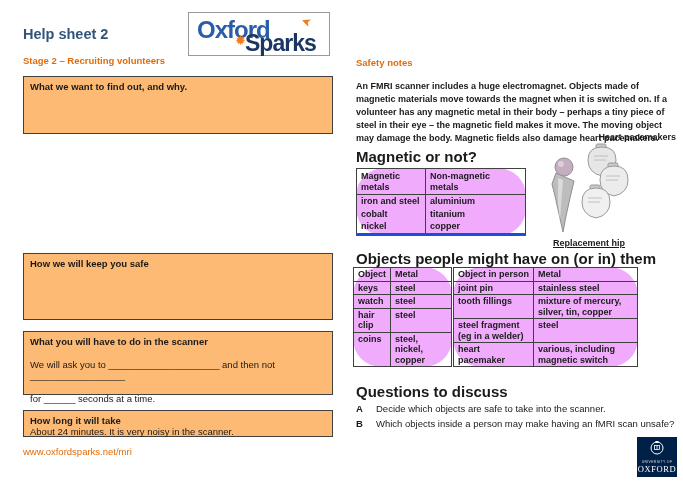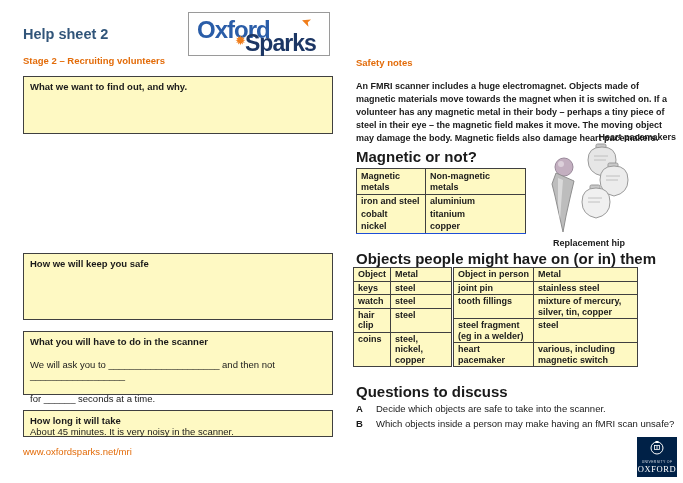--- a/index.html
+++ b/index.html
@@ -17,64 +17,64 @@
   .bold-head { font-size:15px; font-weight:bold; color:#1a1a1a; }
 
   
   .sparks-logo { left:188px; top:12px; width:142px; height:44px; border:1px solid #9a9a9a; background:#fff; }
   .sparks-word1 { position:absolute; left:8px; top:3px; font-size:24px; font-weight:bold; color:#2a5da8; letter-spacing:-1px; }
   .sparks-word2 { position:absolute; left:56px; top:17px; font-size:23px; font-weight:bold; color:#1c3664; letter-spacing:-1px; }
   .spark-burst { position:absolute; left:46px; top:20px; font-size:13px; color:#f07d1a; }
   .spark-swoosh { position:absolute; left:112px; top:2px; font-size:12px; color:#f07d1a; transform:rotate(200deg); }
 
   
-  .wbox { left:23px; width:310px; border:1px solid #404040; background:#fef9c3; padding:4px 6px; }
+  .wbox { left:23px; width:310px; border:1px solid #404040; background:#fdba74; padding:4px 6px; }
   .wbox .btitle { font-size:9.5px; font-weight:bold; color:#1a1a1a; }
   .wbox .bline { font-size:9.5px; color:#1a1a1a; }
   #box1 { top:76px;  height:58px; }
   #box2 { top:143px; height:98px; }
   #box3 { top:253px; height:67px; }
   #box4 { top:331px; height:64px; }
   #box5 { top:410px; height:27px; }
   #box4 .bline { margin-top:12px; }
   .url-link { left:23px; top:446px; font-size:9.5px; color:#e36c0a; text-decoration:none; }
 
   
   .safety-head { left:356px; top:57px; }
   .safety-para { left:356px; top:80px; width:322px; font-size:9px; line-height:13px; color:#1a1a1a;font-weight:bold; }
   .magnetic-head { left:356px; top:148px; }
   .objects-head { left:356px; top:250px; }
   .questions-head { left:356px; top:383px; }
 
   
-  table.doc-table { border-collapse:collapse; background:#fef9c3; }
+  table.doc-table { border-collapse:collapse; background:#f0abfc;border-radius:28px; }
   table.doc-table th, table.doc-table td {
     border:1px solid #404040; font-size:9px; line-height:10.5px;
     padding:1px 4px; text-align:left; vertical-align:top; color:#1a1a1a; font-weight:bold;
   }
   table.doc-table th { font-weight:bold; }
   #magnetic-table { left:356px; top:168px; }
   #magnetic-table td { border-top:none; border-bottom:none; }
-  #magnetic-table tr:last-child td { border-bottom:1px solid #1d4ed8; }
+  #magnetic-table tr:last-child td { border-bottom:3px solid #1d4ed8; }
   #magnetic-table th { padding:2px 4px; }
   #magnetic-table .c1 { width:69px; } #magnetic-table .c2 { width:100px; }
   #objects-left { left:353px; top:267px; }
   #objects-left .c1 { width:35px; } #objects-left .c2 { width:61px; }
   #objects-right { left:453px; top:267px; }
   #objects-right .c1 { width:80px; } #objects-right .c2 { width:104px; }
 
   
   .q-item { left:356px; width:320px; font-size:9.5px; color:#1a1a1a; }
   .q-label { display:inline-block; width:20px; font-weight:bold; }
   #qA { top:403px; } #qB { top:418px; }
 
   
   .img-label { font-size:9px; font-weight:bold; color:#1a1a1a; }
   #pacemakers-label { right:7px; top:132px; }
-  #hip-label { left:553px; top:238px; }
+  #hip-label { left:553px; top:238px;text-decoration:underline; }
   #pacemakers-img { left:578px; top:140px; }
   #hip-img { left:543px; top:156px; }
 
   
   .oxford-logo { left:637px; top:437px; width:40px; height:40px; background:#002147; color:#fff;
     display:flex; flex-direction:column; align-items:center; justify-content:flex-end; padding-bottom:3px; }
   .oxford-crest { position:absolute; top:3px; left:13px; }
   .oxford-line1 { font-size:3.5px; letter-spacing:0.3px; color:#cfd6e0; }
   .oxford-line2 { font-family:"Liberation Serif", serif; font-size:8.5px; letter-spacing:0.6px; }
 </style>
@@ -103,21 +103,21 @@
   </div>
 
   <div id="box4" class="abs wbox">
     <div class="btitle">What you will have to do in the scanner</div>
     <div class="bline">We will ask you to _____________________ and then not __________________</div>
     <div class="bline">for ______ seconds at a time.</div>
   </div>
 
   <div id="box5" class="abs wbox">
     <div class="btitle">How long it will take</div>
-    <div class="bline">About 45 minutes. It is very noisy in the scanner.</div>
+    <div class="bline">About 24 minutes. It is very noisy in the scanner.</div>
   </div>
 
   <a href="#" class="abs url-link">www.oxfordsparks.net/mri</a>
 
   <div class="abs orange-head safety-head">Safety notes</div>
   <div class="abs safety-para">An FMRI scanner includes a huge electromagnet. Objects made of magnetic materials move towards the magnet when it is switched on. If a volunteer has any magnetic metal in their body – perhaps a tiny piece of steel in their eye – the magnetic field makes it move. The moving object may damage the body. Magnetic fields also damage heart pacemakers.</div>
 
   <div class="abs bold-head magnetic-head">Magnetic or not?</div>
 
   <table id="magnetic-table" class="abs doc-table">

